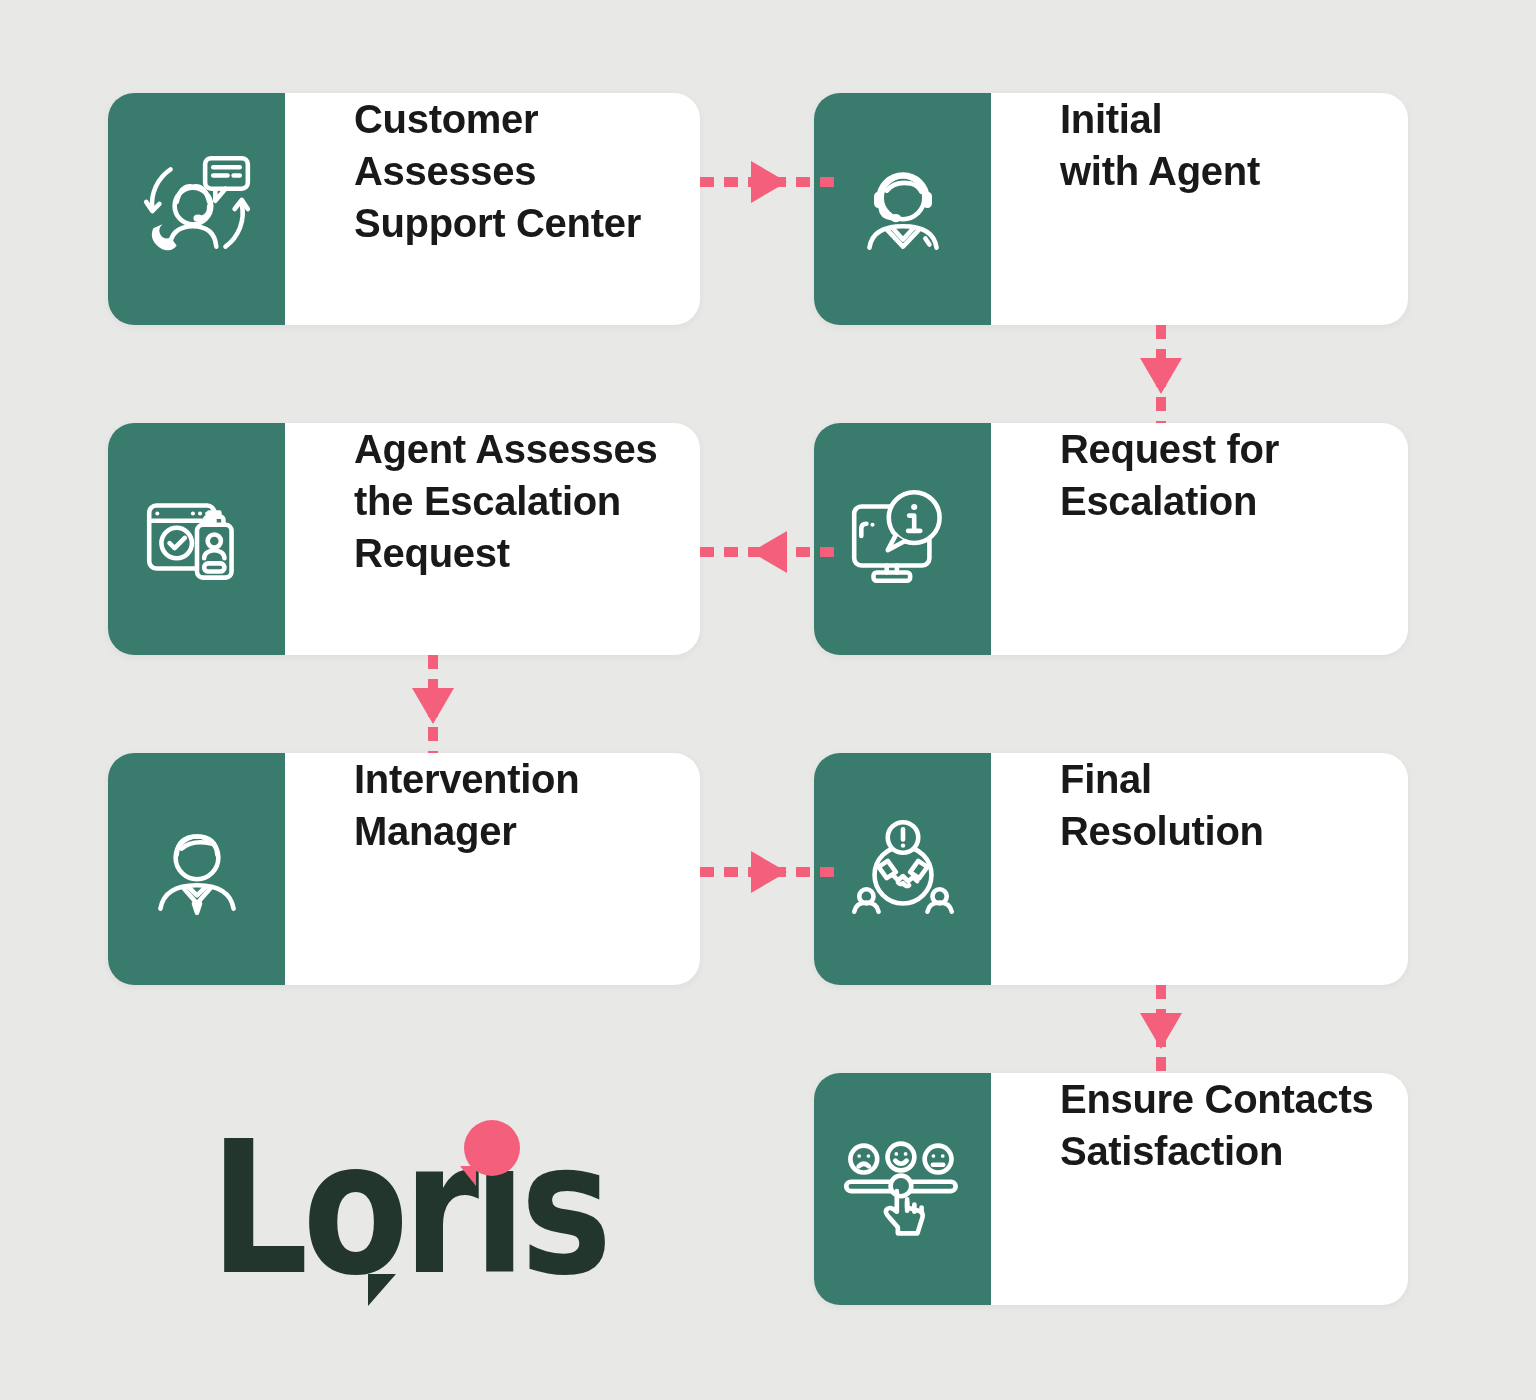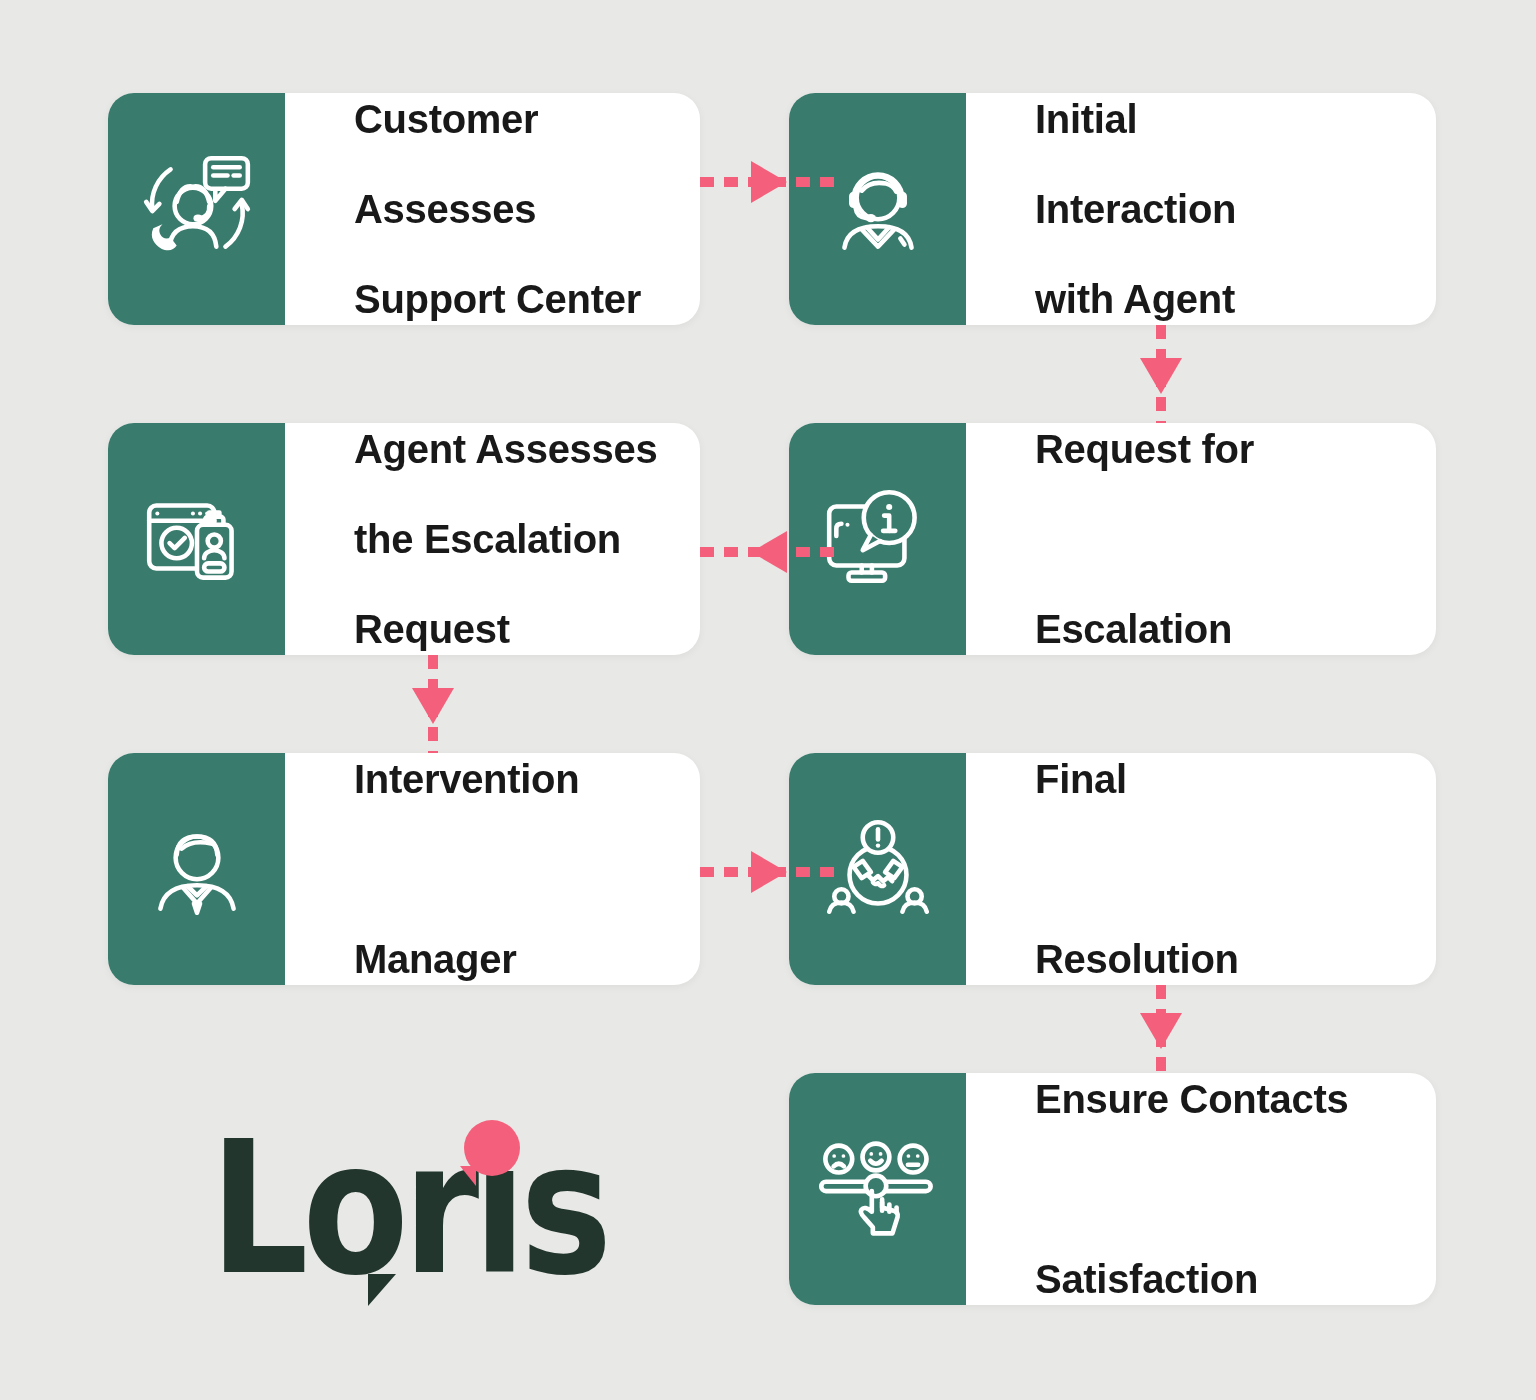--- a/index.html
+++ b/index.html
@@ -21,33 +21,33 @@
   .canvas{position:absolute;inset:0;}
   .card{
     position:absolute;
     height:232px;
     background:var(--card);
     border-radius:26px;
     box-shadow:0 2px 8px rgba(0,0,0,0.05);
     display:flex;
   }
   .card.left-col{left:108px;width:592px;}
-  .card.right-col{left:789px;width:647px;}
+  .card.right-col{left:814px;width:594px;}
   .row1{top:93px;}
   .row2{top:423px;}
   .row3{top:753px;}
   .row4{top:1073px;}
   .icon-panel{
     width:177px;height:232px;flex:0 0 177px;
     background:var(--teal);
     border-radius:26px 0 0 26px;
     display:flex;align-items:center;justify-content:center;
   }
   .text-panel{
-    flex:1;display:flex;flex-direction:column;justify-content:space-between;
+    flex:1;display:flex;flex-direction:column;justify-content:flex-start;
     padding-left:69px;padding-right:0;
   }
   .step-line{
     font-size:40px;line-height:52px;font-weight:700;
     color:var(--text);letter-spacing:-0.3px;white-space:nowrap;
   }
   
   .arrow{position:absolute;}
   .dash-h{
     position:absolute;left:0;right:0;top:15px;height:10px;
@@ -136,21 +136,20 @@
           <ellipse cx="53" cy="69" rx="5" ry="4" fill="#fff" stroke="none"></ellipse>
           <path d="M27 98 Q30 77 60 77 Q90 77 93 98"></path>
           <path d="M49 78 L60 90 L71 78"></path>
           <path d="M44 80 L60 97 L76 80"></path>
           <path d="M82 89 l4 6"></path>
         </g>
       </svg>
     </div>
     <div class="text-panel">
       <div class="step-line">Initial</div>
-      <div class="step-line">Interaction</div>
       <div class="step-line">with Agent</div>
     </div>
   </div>
 
   <div class="card left-col row2">
     <div class="icon-panel">
       <svg class="icon" width="122" height="122" viewBox="0 0 120 120">
         <g stroke="#fff" stroke-width="4.5" fill="none" stroke-linecap="round" stroke-linejoin="round">
           <rect x="13" y="27" width="64" height="62" rx="7"></rect>
           <path d="M13 42 h64"></path>

